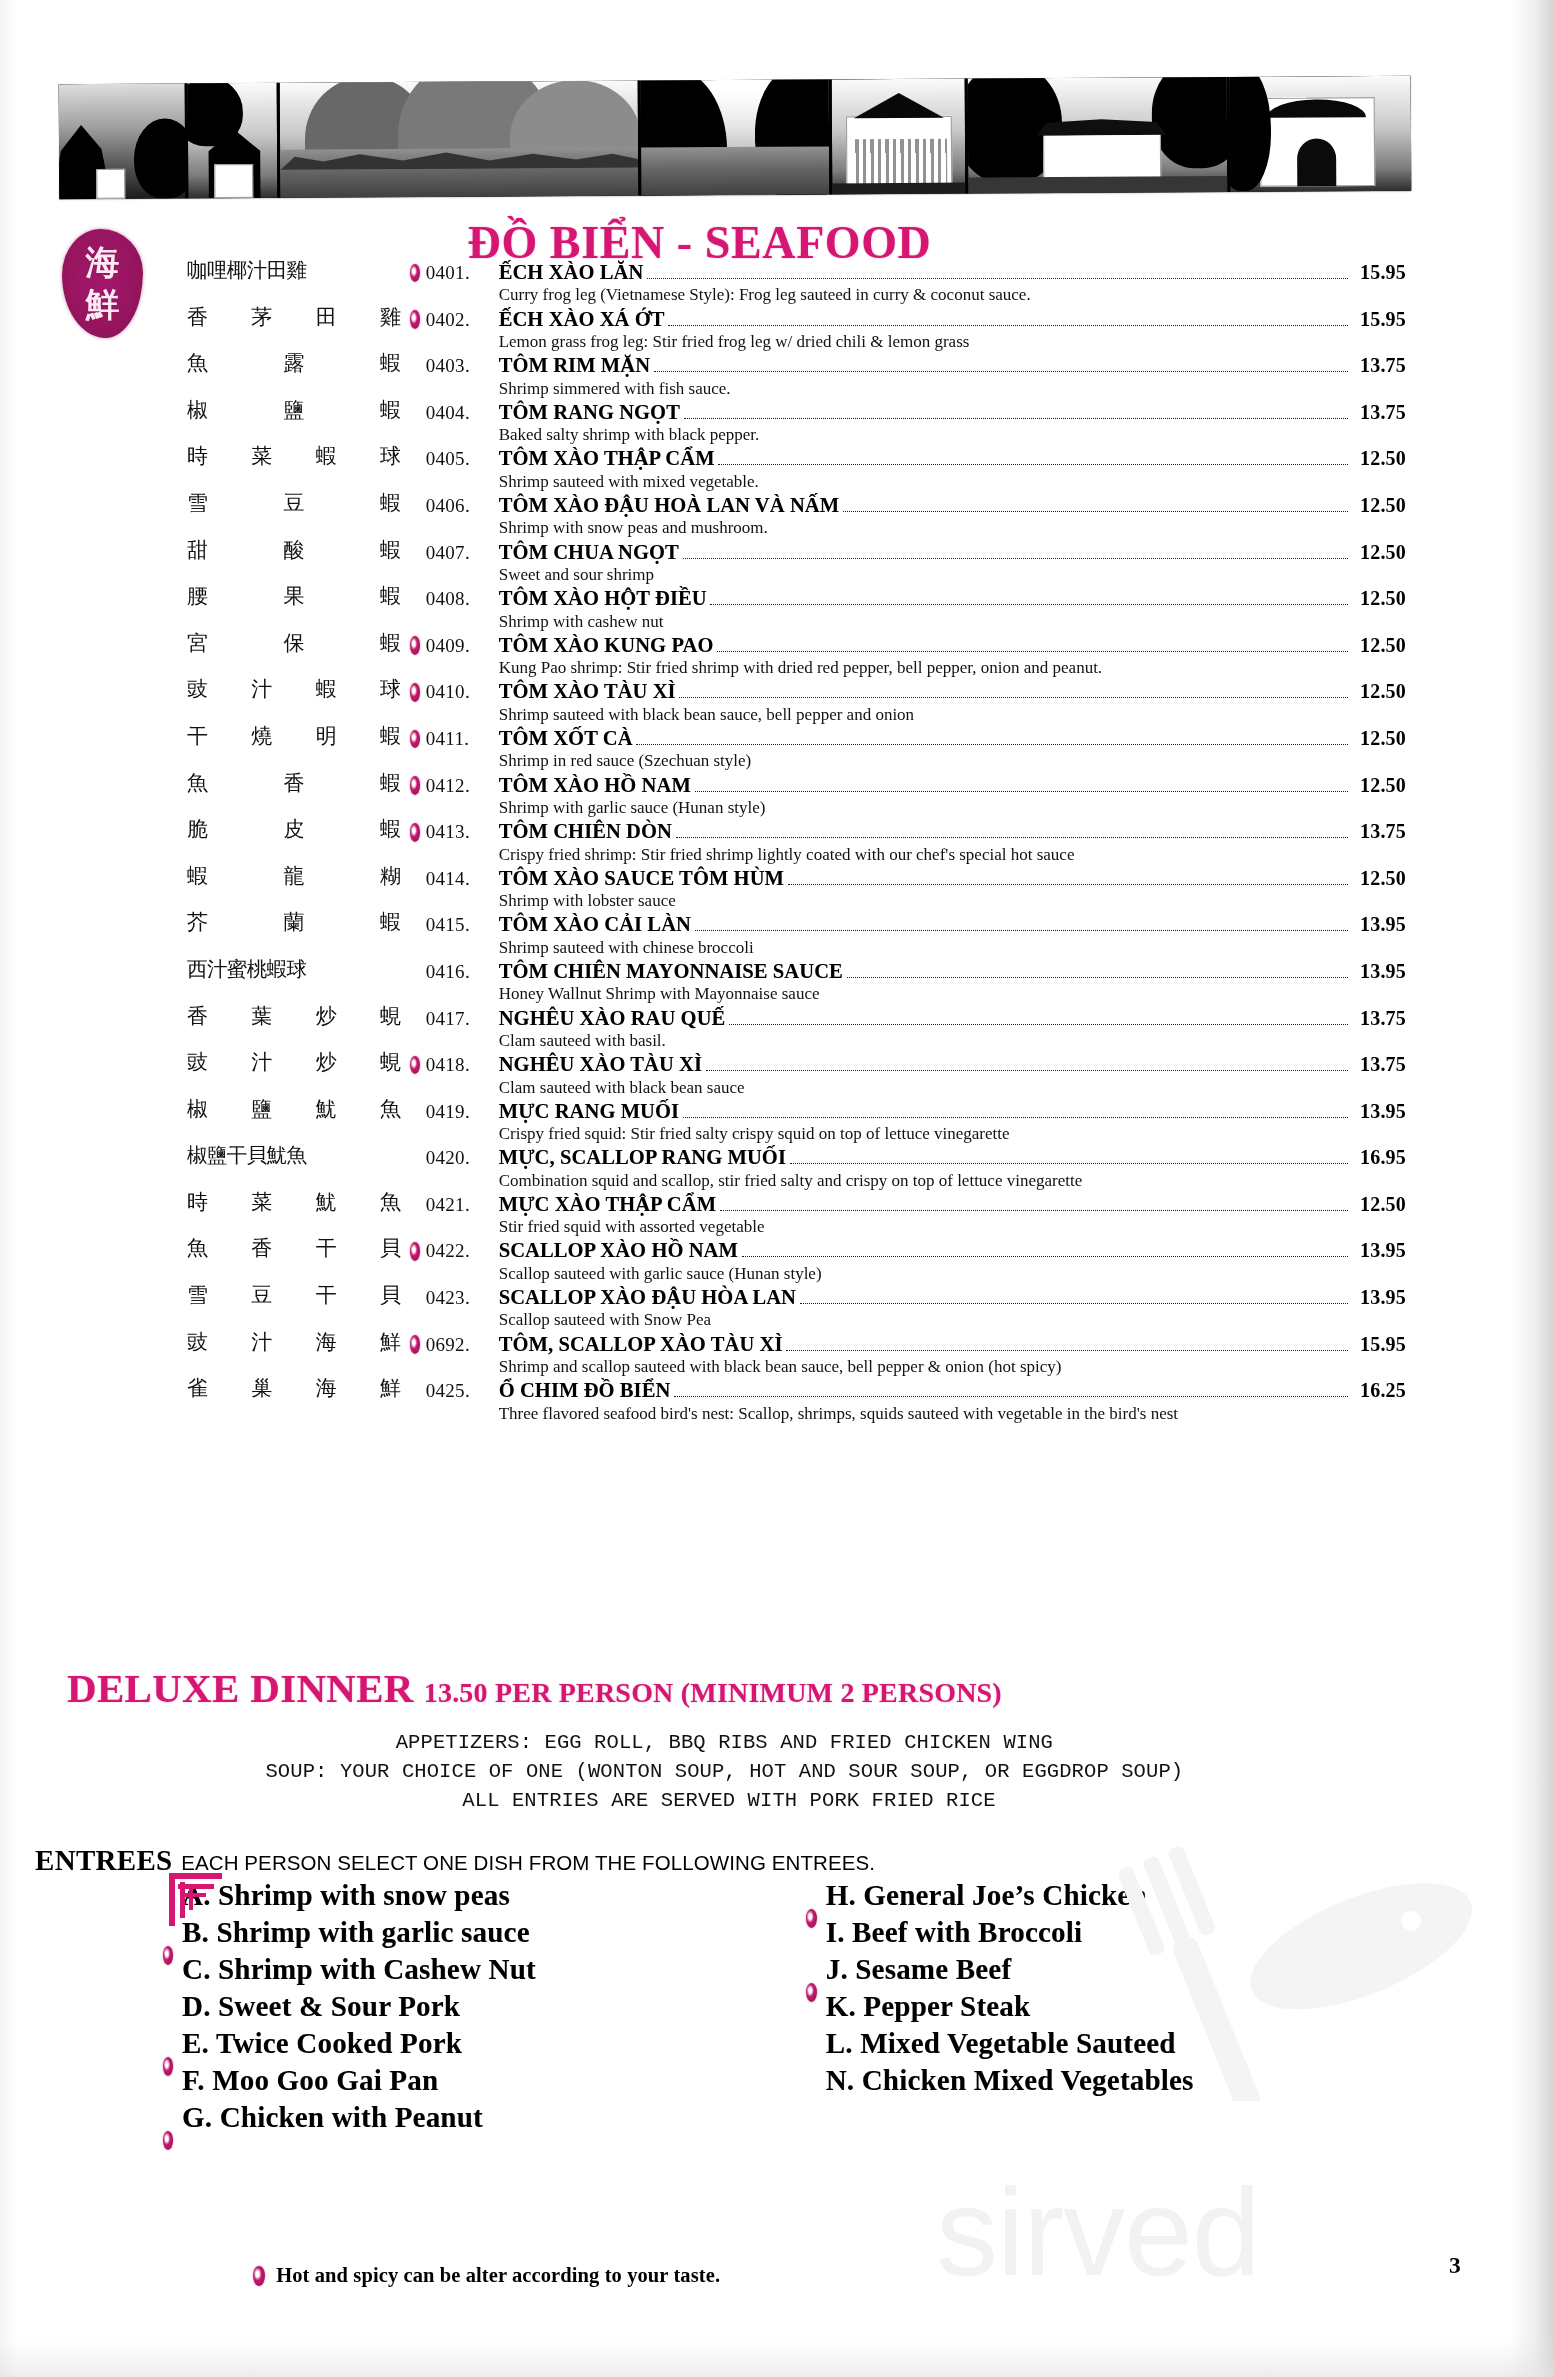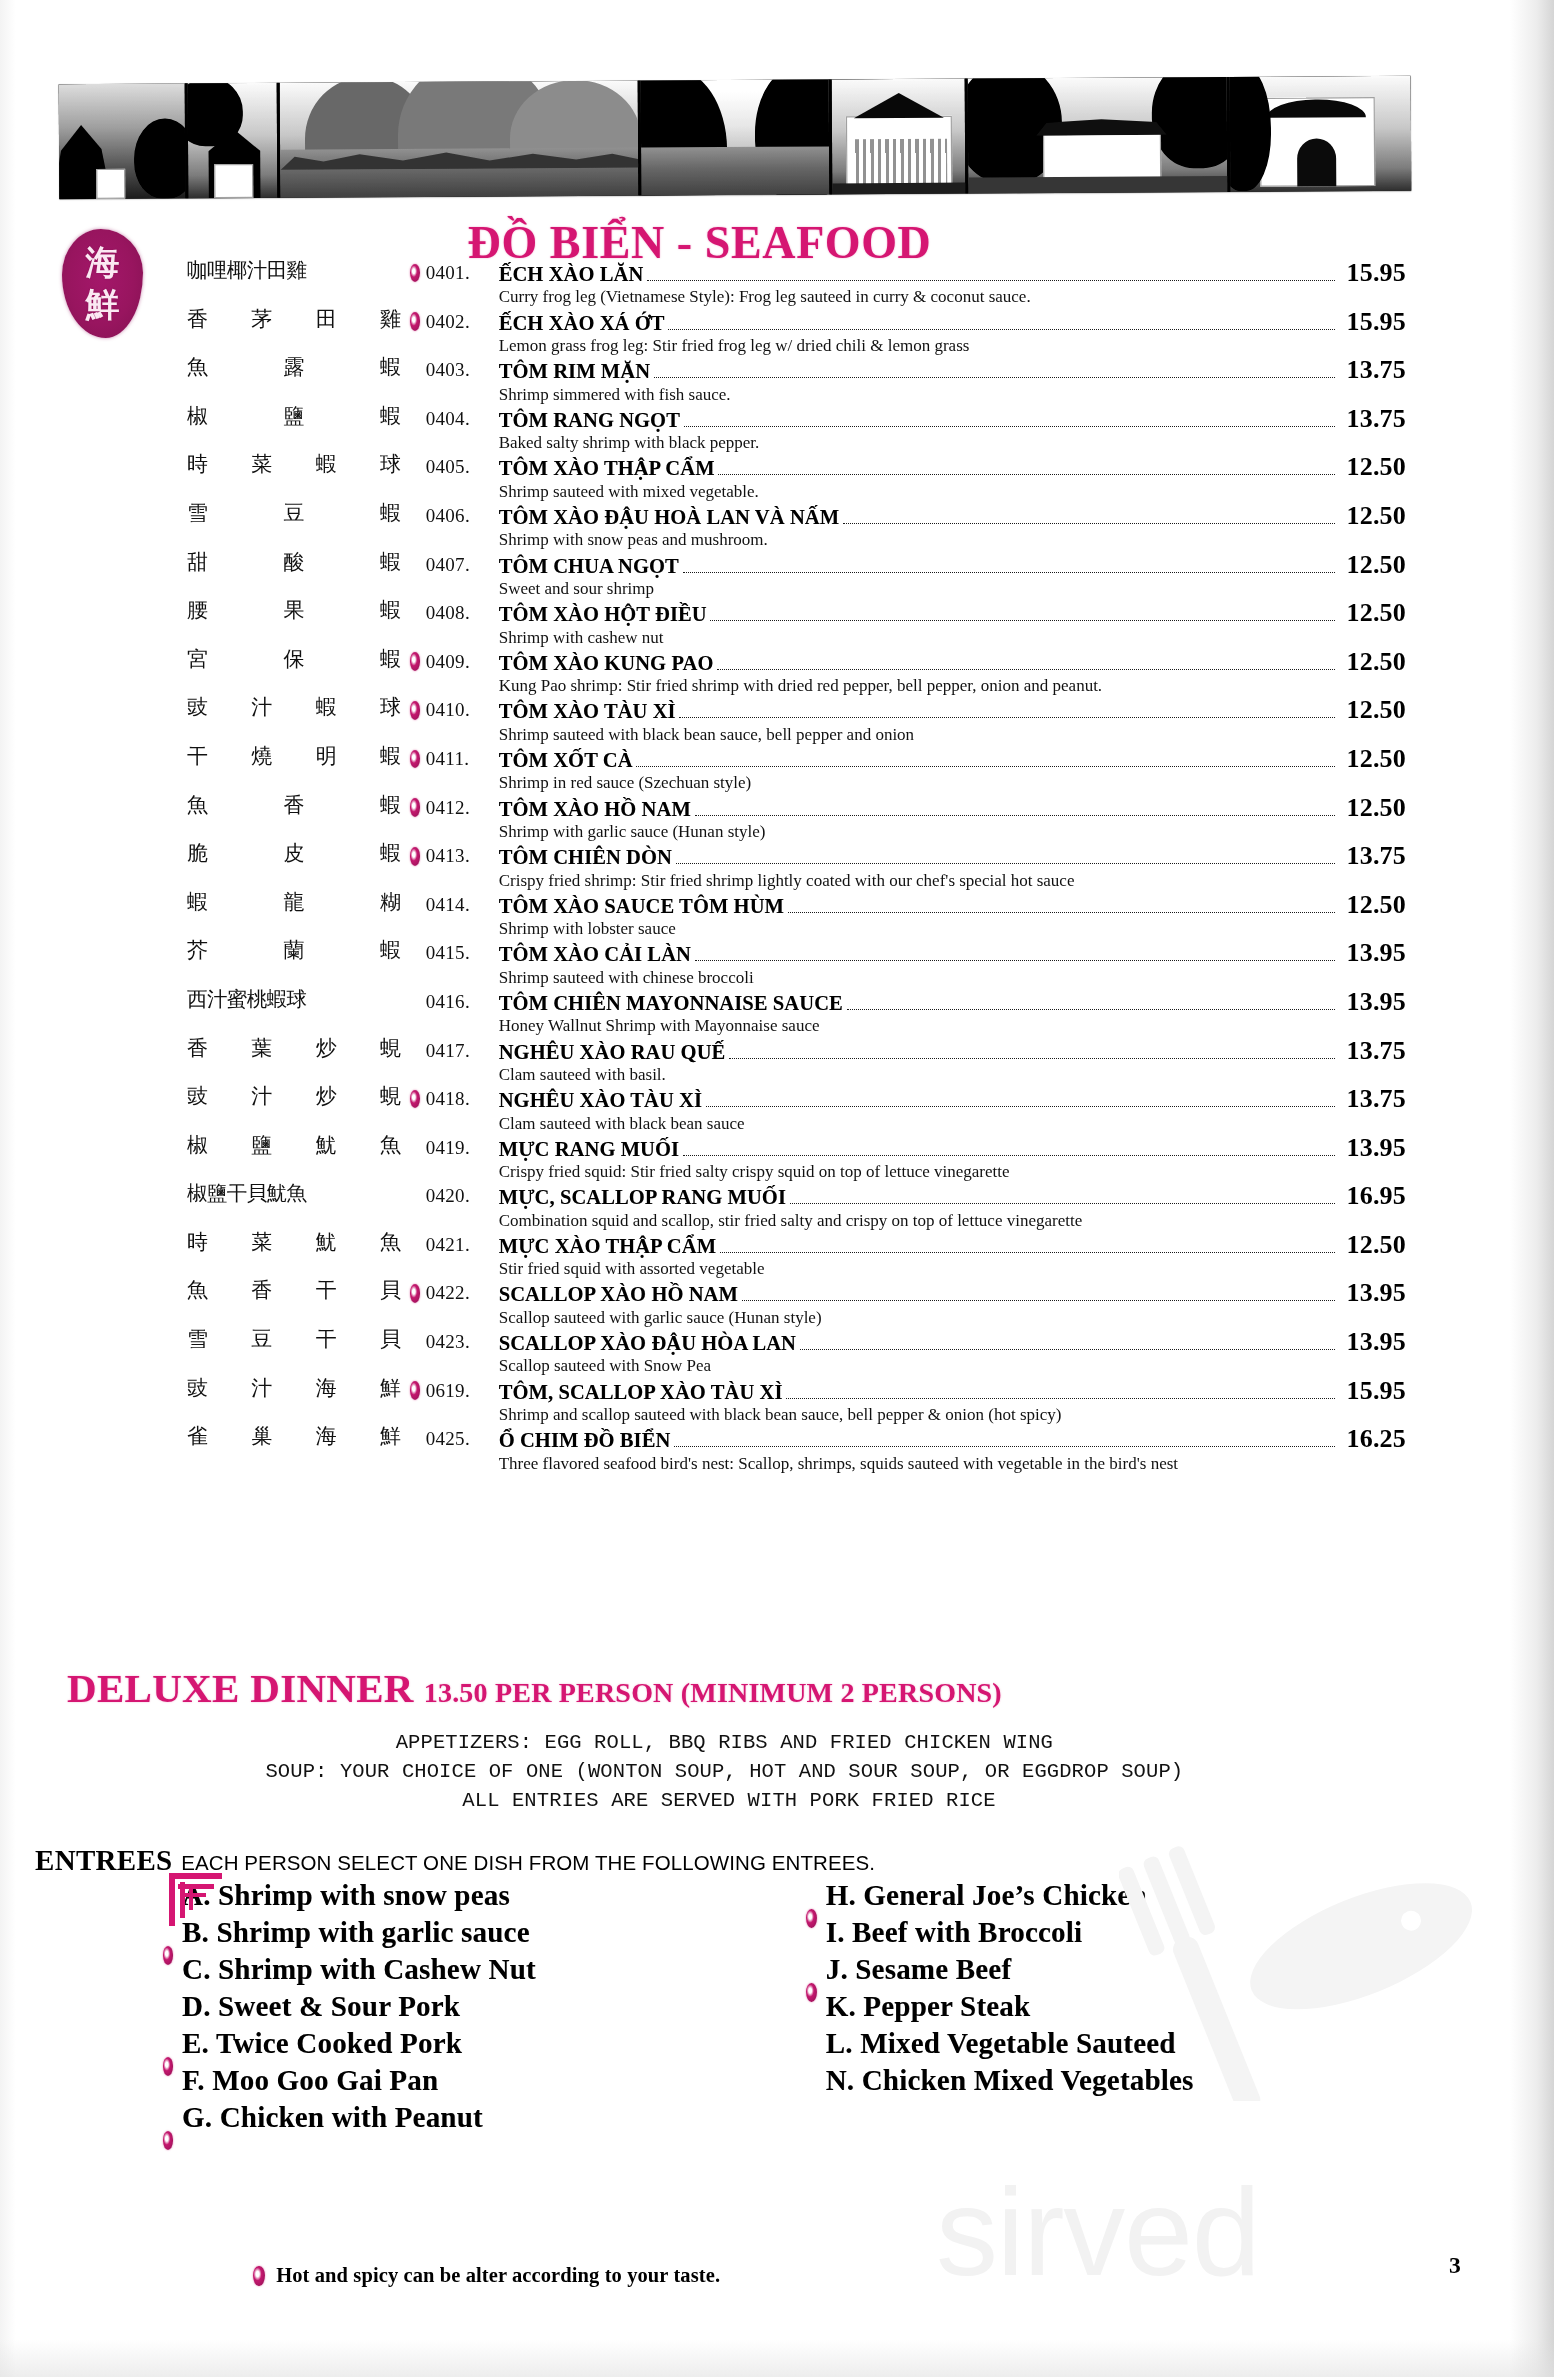--- a/index.html
+++ b/index.html
@@ -225,21 +225,21 @@
   }
   .leader {
     flex: 1 1 auto;
     border-bottom: 1.9px dotted #1a1a1a;
     margin: 0 3.7px 5.6px 3.7px;
     min-width: 7.5px;
     height: 0;
   }
   .price {
     font-weight: 700;
-    font-size: 26px;
+    font-size: 20px;
     line-height: 25px;
     white-space: nowrap;
     letter-spacing: 0.2px;
     margin-left: 8px;
   }
   .desc {
     font-size: 17px;
     line-height: 21px;
     color:#111;
     margin-top: -0.6px;
@@ -898,21 +898,21 @@
         </div>
       </div>
       <div class="row">
         <div class="cn">
           <span>豉</span>
           <span>汁</span>
           <span>海</span>
           <span>鮮</span>
         </div>
         <div class="chili on"></div>
-        <div class="code">0619.</div>
+        <div class="code">0692.</div>
         <div class="detail">
           <div class="nameline">
             <span class="dish">TÔM, SCALLOP XÀO TÀU XÌ</span>
             <span class="leader"></span>
             <span class="price">15.95</span>
           </div>
           <div class="desc">Shrimp and scallop sauteed with black bean sauce, bell pepper &amp; onion (hot spicy)</div>
         </div>
       </div>
       <div class="row">

